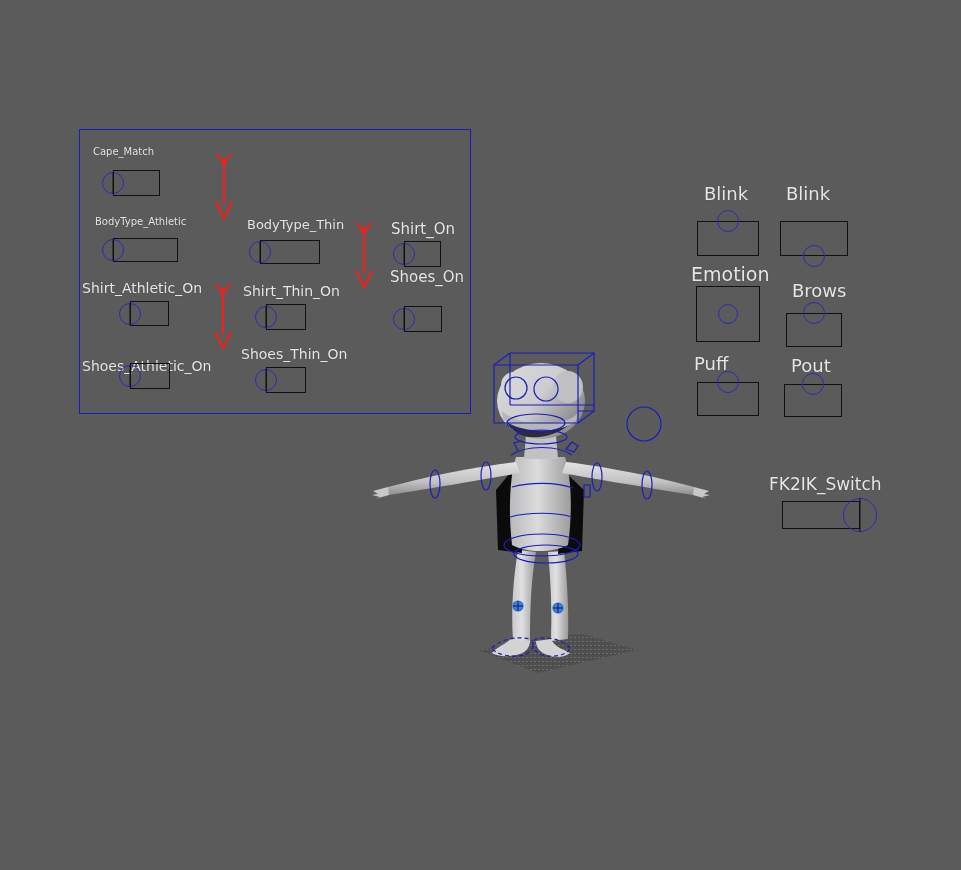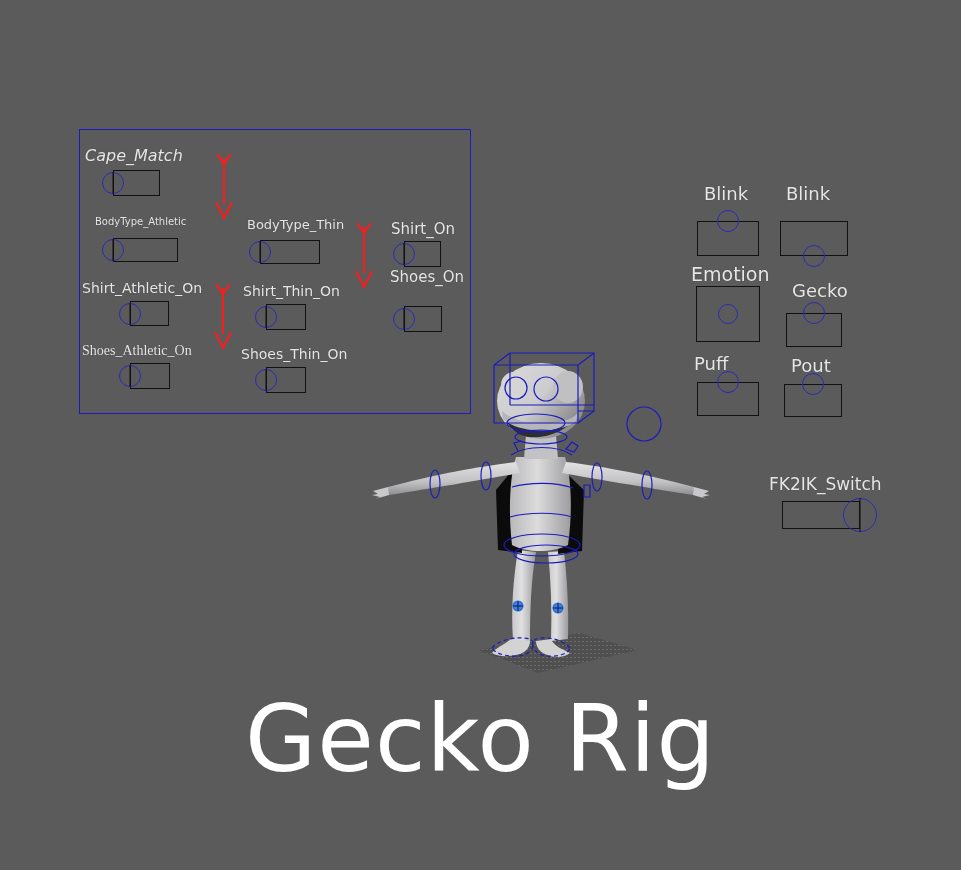--- a/index.html
+++ b/index.html
@@ -240,28 +240,28 @@
         </g>
 
         <path d="M122,303 C130,294 148,291 160,294 C166,297 164,306 154,310 C142,313 126,310 122,303 Z" stroke-dasharray="4 3"></path>
         <path d="M200,303 C192,294 176,291 166,294 C160,297 162,306 172,310 C184,313 198,310 200,303 Z" stroke-dasharray="4 3"></path>
       </g>
     </svg>
   </div>
 
   <div id="wardrobe-panel"></div>
 
-  <div class="ctrl-label" style="left:85px;  top:146px; font-size:16px;font-style:italic;">Cape_Match</div>
+  <div class="ctrl-label" style="left:93px;  top:146px; font-size:10px;">Cape_Match</div>
   <div class="ctrl-label" style="left:95px;  top:216px; font-size:10px;">BodyType_Athletic</div>
   <div class="ctrl-label" style="left:247px; top:217px; font-size:13px;">BodyType_Thin</div>
   <div class="ctrl-label" style="left:391px; top:220px; font-size:15px;">Shirt_On</div>
   <div class="ctrl-label" style="left:82px;  top:280px; font-size:14px;">Shirt_Athletic_On</div>
   <div class="ctrl-label" style="left:243px; top:283px; font-size:14px;">Shirt_Thin_On</div>
   <div class="ctrl-label" style="left:390px; top:268px; font-size:15px;">Shoes_On</div>
-  <div class="ctrl-label" style="left:82px;  top:343px; font-size:14px;font-family:Liberation Serif, serif;">Shoes_Athletic_On</div>
+  <div class="ctrl-label" style="left:82px;  top:358px; font-size:14px;">Shoes_Athletic_On</div>
   <div class="ctrl-label" style="left:241px; top:346px; font-size:14px;">Shoes_Thin_On</div>
 
   <div class="slider h" style="left:113px; top:170px; width:47px;  height:26px;">
     <div class="track"></div>
     <div class="handle" style="left:0;"></div>
     <div class="tick" style="left:0;"></div>
   </div>
   <div class="slider h" style="left:113px; top:238px; width:65px; height:24px;">
     <div class="track"></div>
     <div class="handle" style="left:0;"></div>
@@ -327,21 +327,21 @@
       <polyline points="5,2 12,12 19,2"></polyline>
           <line x1="12" y1="6" x2="12" y2="52"></line>
       <polyline points="4,50 12,66 20,50"></polyline>
         </g>
       </svg>
   </div>
 
   <div class="ctrl-label" style="left:704px; top:183px; font-size:18px;">Blink</div>
   <div class="ctrl-label" style="left:786px; top:183px; font-size:18px;">Blink</div>
   <div class="ctrl-label" style="left:691px; top:263px; font-size:19px;">Emotion</div>
-  <div class="ctrl-label" style="left:792px; top:280px; font-size:18px;">Gecko</div>
+  <div class="ctrl-label" style="left:792px; top:280px; font-size:18px;">Brows</div>
   <div class="ctrl-label" style="left:694px; top:353px; font-size:18px;">Puff</div>
   <div class="ctrl-label" style="left:791px; top:355px; font-size:18px;">Pout</div>
 
   <div class="slider v" style="left:697px; top:221px; width:62px; height:35px;">
     <div class="track"></div>
     <div class="handle" style="top:0;"></div>
   </div>
   <div class="slider v" style="left:780px; top:221px; width:68px; height:35px;">
     <div class="track"></div>
     <div class="handle" style="top:100%;"></div>
@@ -363,15 +363,14 @@
     <div class="handle" style="top:0;"></div>
   </div>
 
   <div class="ctrl-label" style="left:769px; top:474px; font-size:17px;">FK2IK_Switch</div>
   <div class="slider h" style="left:782px; top:501px; width:78px; height:28px;">
     <div class="track"></div>
     <div class="handle" style="left:100%; width:34px; height:34px;"></div>
     <div class="tick" style="left:100%; height:34px;"></div>
   </div>
 
-  <div id="title">Gecko Rig</div>
 
 </div>
 
 </body></html>

